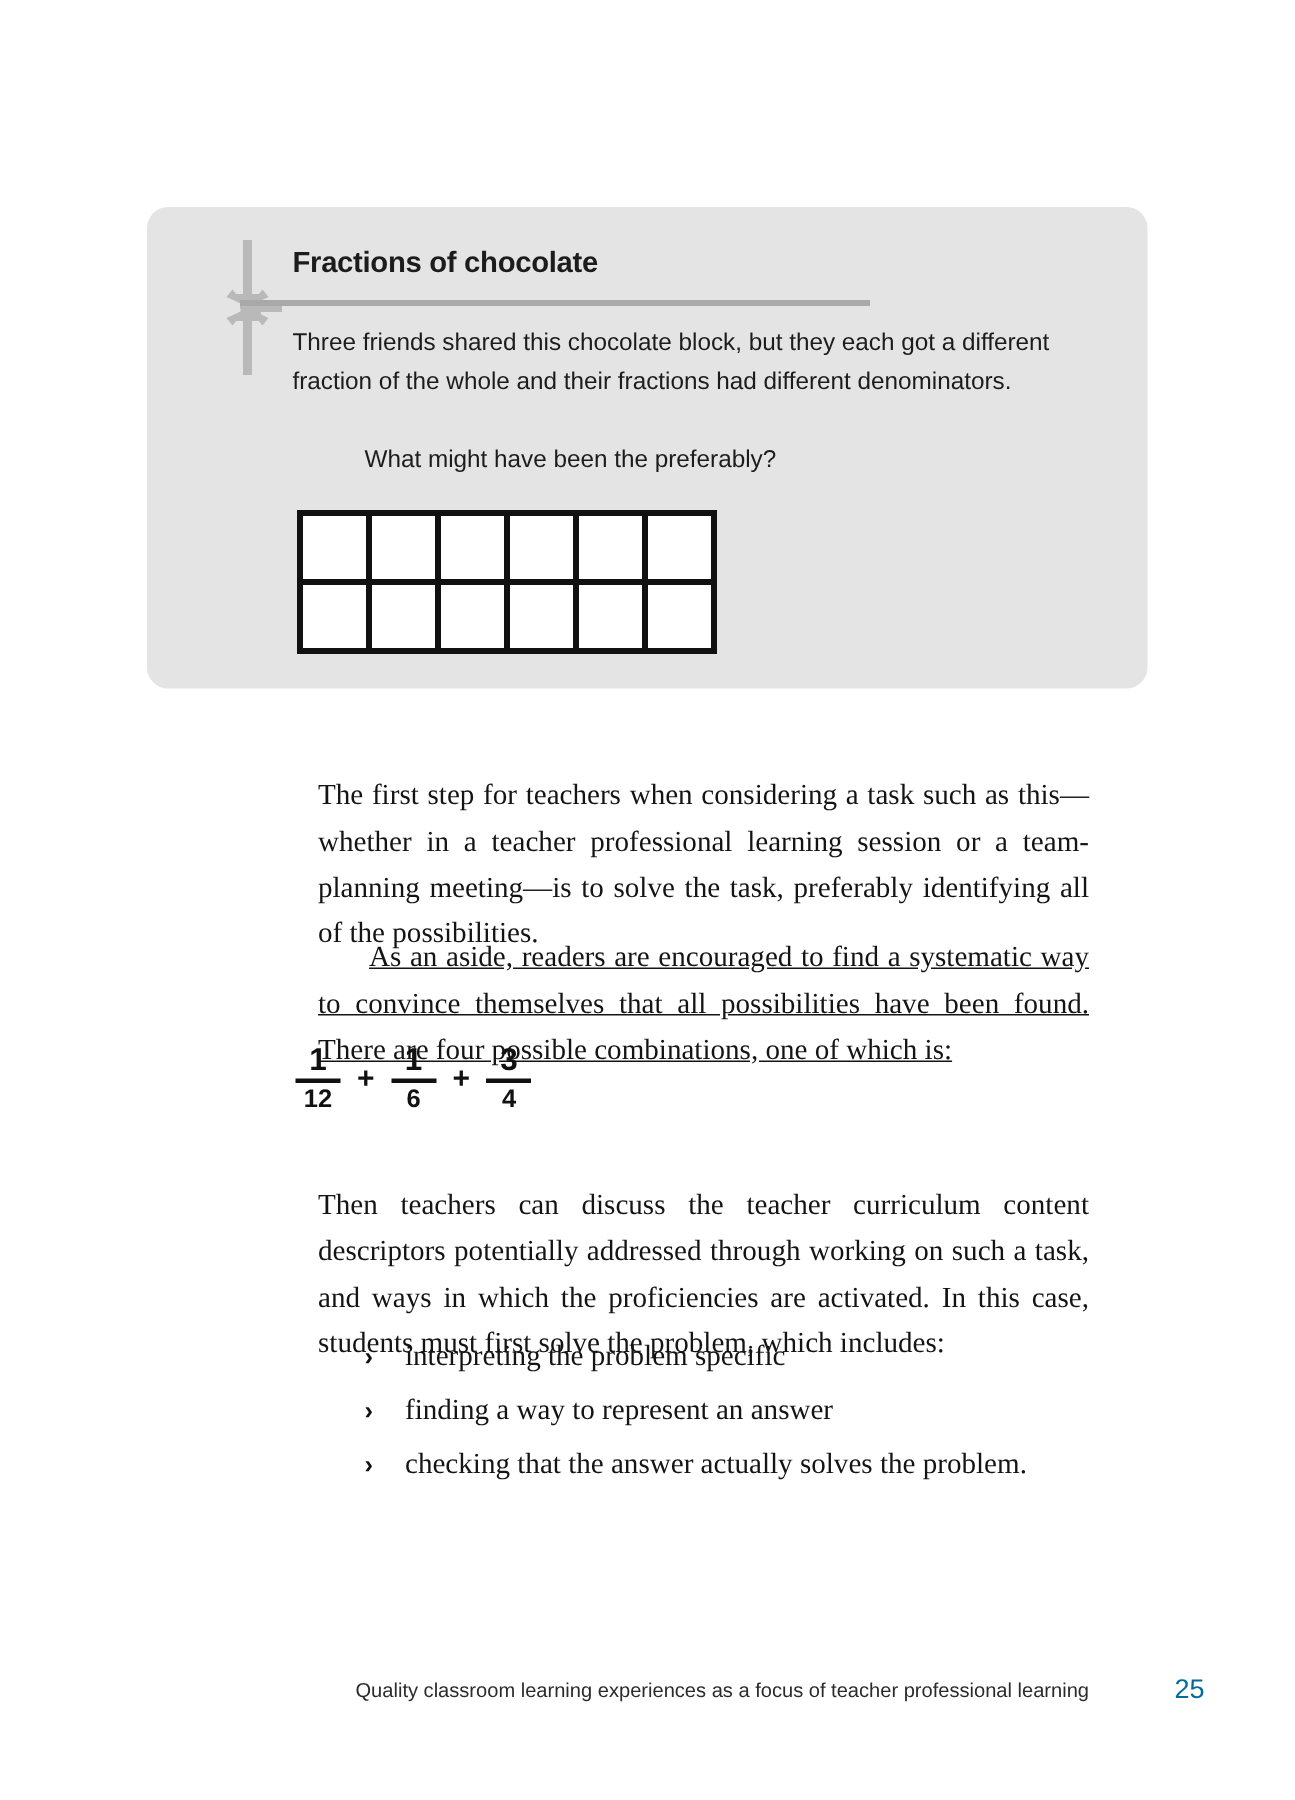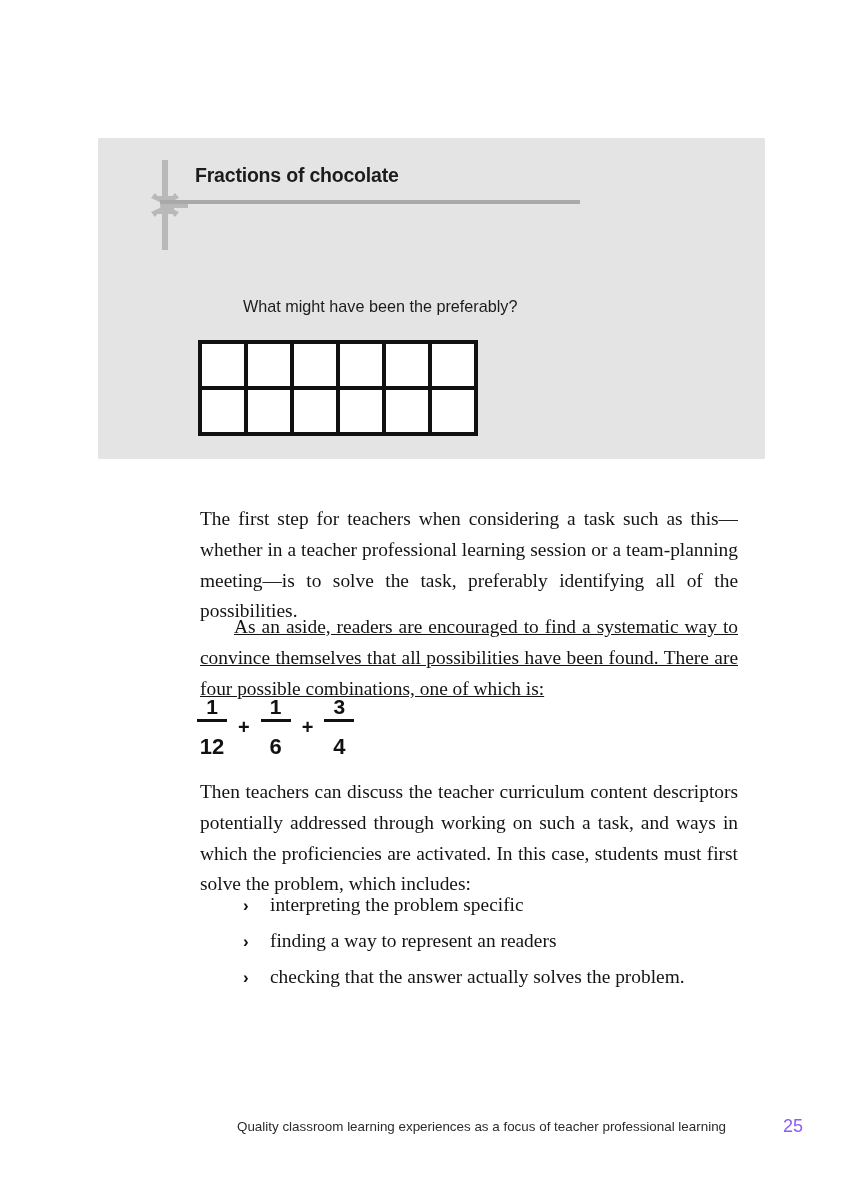--- a/index.html
+++ b/index.html
@@ -17,21 +17,21 @@
   }
 
   
   .task-box {
     position: absolute;
     left: 98px;
     top: 138px;
     width: 667px;
     height: 321px;
     background: #e4e4e4;
-    border-radius: 1px;
+    border-radius: 14px;
     box-sizing: border-box;
   }
 
   
   .converge-icon {
     position: absolute;
     left: 44px;
     top: 22px;
     width: 46px;
     height: 90px;
@@ -109,21 +109,21 @@
     font-size: 19.4px;
     line-height: 30.8px;
     color: #141414;
     text-align: justify;
     text-justify: inter-word;
   }
   .prose.p1 { top: 500px; }
   .prose.p2 { top: 608px; }
   .prose.p3 { top: 773px; }
   .indent { text-indent: 34px; text-decoration: underline; }
-  .prose.p2 p, .prose.p1 p, .prose.p3 p { margin: 4px; }
+  .prose.p2 p, .prose.p1 p, .prose.p3 p { margin: 16px; }
 
   
   .fraction-row {
     position: absolute;
     left: 197px;
     top: 696px;
     display: flex;
     align-items: center;
     font-family: "Liberation Sans", sans-serif;
     font-weight: bold;
@@ -139,22 +139,22 @@
     font-size: 21px;
     padding-bottom: 2px;
   }
   .fraction .bar {
     width: 100%;
     min-width: 30px;
     height: 3px;
     background: #111111;
   }
   .fraction .den {
-    font-size: 22px;
-    padding-top: 14px;
+    font-size: 17px;
+    padding-top: 2px;
   }
   .plus {
     font-size: 20px;
     margin: 0 11px;
     padding-top: 1px;
   }
 
   
   .bullet-list {
     position: absolute;
@@ -196,21 +196,21 @@
     font-size: 13.4px;
     color: #2b2b2b;
     white-space: nowrap;
   }
   .footer-page {
     position: absolute;
     left: 783px;
     top: -3px;
     font-family: "Liberation Sans", sans-serif;
     font-size: 18px;
-    color: #8b5cf6;
+    color: #0369a1;
   }
 </style>
 </head>
 <body>
 
 <div class="task-box">
 
   <span class="converge-icon">
     <svg width="46" height="90" viewBox="0 0 46 90" xmlns="http://www.w3.org/2000/svg">
 
@@ -229,20 +229,21 @@
       <polygon points="24,44 37,38 33,33" fill="#b9b9b9"></polygon>
       <polygon points="24,46 37,52 33,57" fill="#b9b9b9"></polygon>
       <circle cx="23" cy="45" r="5" fill="#b9b9b9"></circle>
     </svg>
   </span>
 
   <div class="heading-rule"></div>
 
   <div class="box-heading">Fractions of chocolate</div>
 
+  <div class="box-body">Three friends shared this chocolate block, but they each got a different fraction of the whole and their fractions had different denominators.</div>
 
   <div class="box-question">What might have been the preferably?</div>
 
   <div class="chocolate-grid" id="chocolate-grid" style="grid-template-columns: repeat(6, auto);">
       <div class="chocolate-cell"></div>
       <div class="chocolate-cell"></div>
       <div class="chocolate-cell"></div>
       <div class="chocolate-cell"></div>
       <div class="chocolate-cell"></div>
       <div class="chocolate-cell"></div>
@@ -287,21 +288,21 @@
   <p>Then teachers can discuss the teacher curriculum content descriptors potentially addressed through working on such a task, and ways in which the proficiencies are activated. In this case, students must first solve the problem, which includes:</p>
 </div>
 
 <div class="bullet-list" id="bullet-list">
     <div class="bullet-item">
       <span class="bullet-marker">›</span>
       <span class="bullet-text">interpreting the problem specific</span>
     </div>
     <div class="bullet-item">
       <span class="bullet-marker">›</span>
-      <span class="bullet-text">finding a way to represent an readers</span>
+      <span class="bullet-text">finding a way to represent an answer</span>
     </div>
     <div class="bullet-item">
       <span class="bullet-marker">›</span>
       <span class="bullet-text">checking that the answer actually solves the problem.</span>
     </div>
   </div>
 
 <div class="footer">
   <span class="footer-text">Quality classroom learning experiences as a focus of teacher professional learning</span>
   <span class="footer-page">25</span>

